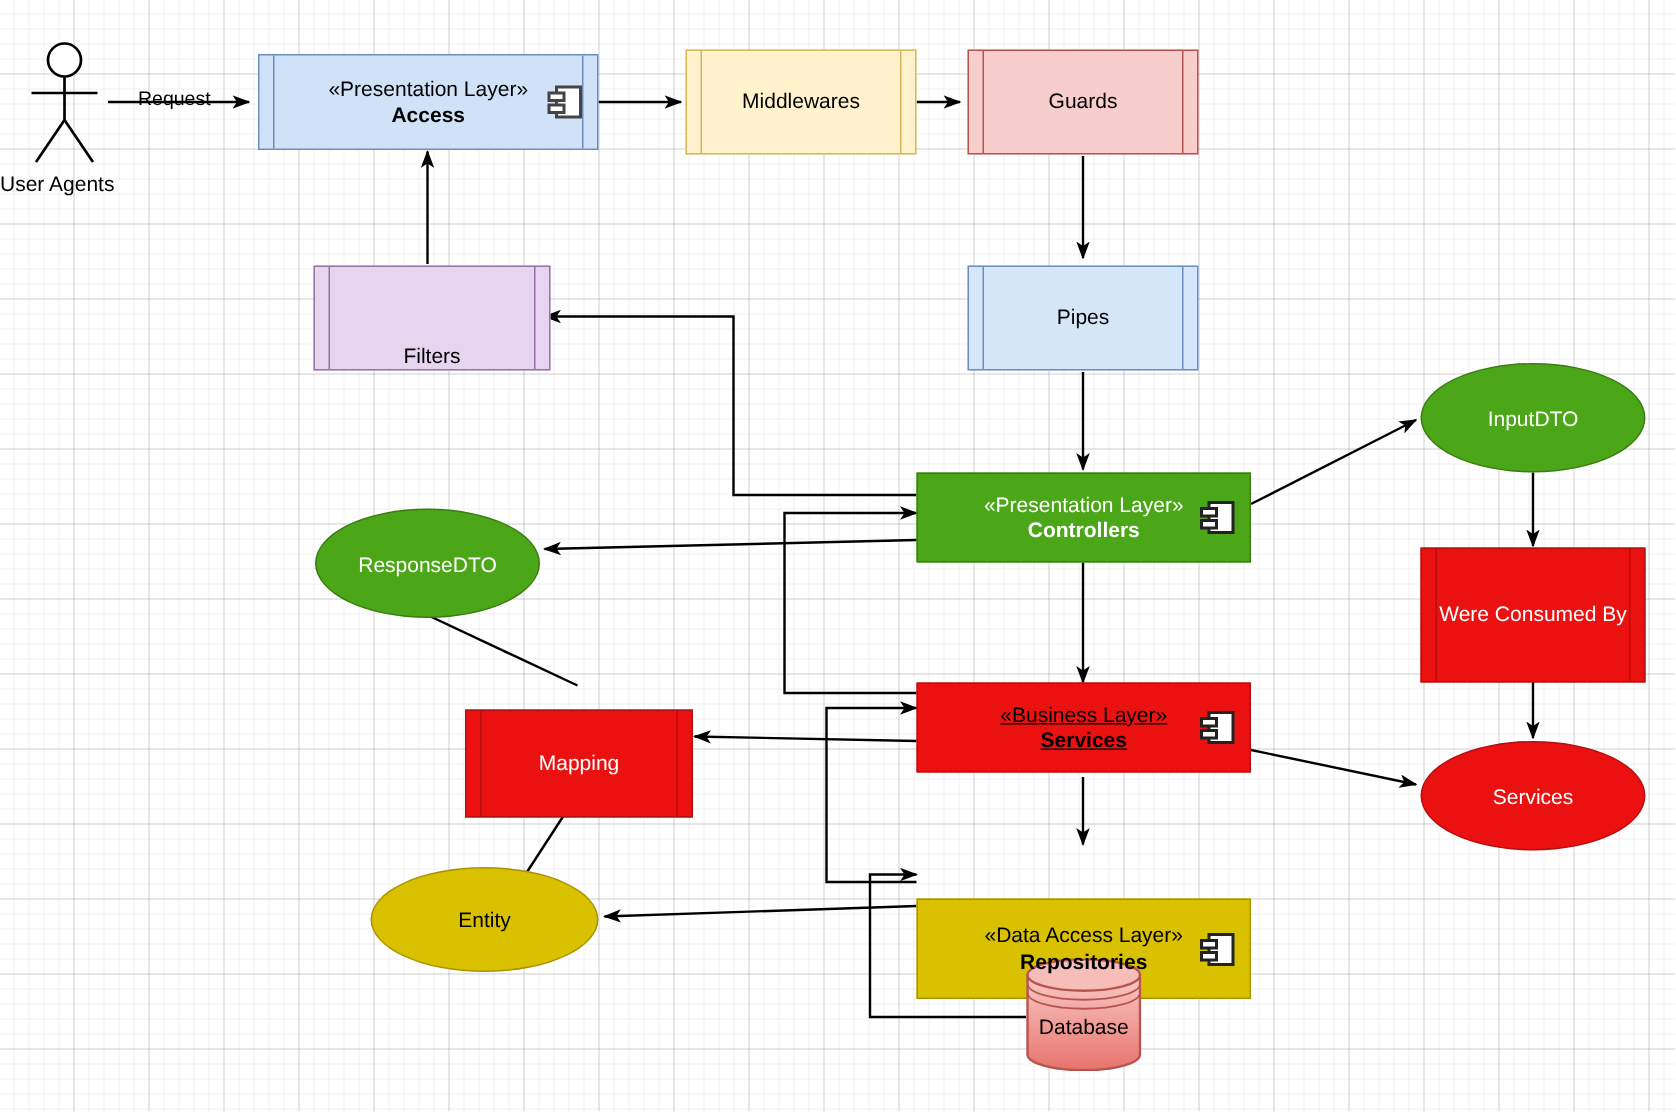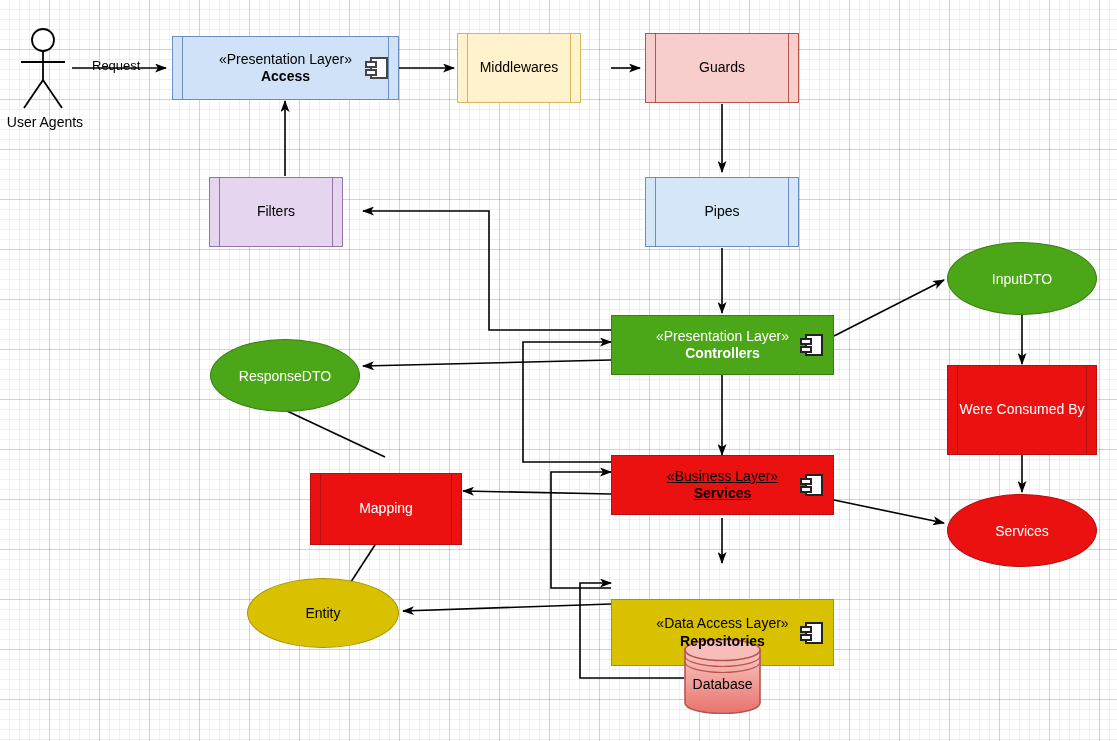--- a/index.html
+++ b/index.html
@@ -45,21 +45,21 @@
 
   
   .ell{
     position:absolute;border-radius:50%;
     display:flex;align-items:center;justify-content:center;
     text-align:center;box-sizing:border-box;
   }
 
   
   .actor{position:absolute;}
-  .actor-label{position:absolute;text-align:center;white-space:nowrap;}
+  .actor-label{position:absolute;text-align:left;white-space:nowrap;}
 
   
   .cyl{position:absolute;}
 
   .edge-label{
     position:absolute;background:transparent;
     white-space:nowrap;color:#000;
   }
 
   .t14{font-size:14px;}
@@ -142,21 +142,21 @@
       <span class="stereo">«Presentation Layer»</span>
       <span class="nm">Access</span>
     </span>
     <svg class="cicon" width="26" height="26" viewBox="0 0 26 26" xmlns="http://www.w3.org/2000/svg">
       <rect x="7" y="3" width="16" height="20" fill="#fff" stroke="#444" stroke-width="2"></rect>
       <rect x="2" y="7" width="10" height="5" fill="#fff" stroke="#444" stroke-width="2"></rect>
       <rect x="2" y="15" width="10" height="5" fill="#fff" stroke="#444" stroke-width="2"></rect>
     </svg>
   </div>
 
-  <div class="comp t14" style="left:457px;top:33px;width:124px;height:70px;background:#fff2cc;border:1px solid #d6b656;color:#d6b656;">
+  <div class="comp t14" style="left:457px;top:33px;width:154px;height:70px;background:#fff2cc;border:1px solid #d6b656;color:#d6b656;">
     <span class="bar l"></span>
     <span class="bar r"></span>
     <span class="txt" style="color:#000;">
       <span class="nm" style="font-weight:400;">Middlewares</span>
     </span>
   </div>
 
   <div class="comp t14" style="left:645px;top:177px;width:154px;height:70px;background:#d4e6f8;border:1px solid #6c8ebf;color:#6c8ebf;">
     <span class="bar l"></span>
     <span class="bar r"></span>
@@ -166,21 +166,21 @@
   </div>
 
   <div class="comp t14" style="left:645px;top:33px;width:154px;height:70px;background:#f8cecc;border:1px solid #b85450;color:#b85450;">
     <span class="bar l"></span>
     <span class="bar r"></span>
     <span class="txt" style="color:#000;">
       <span class="nm" style="font-weight:400;">Guards</span>
     </span>
   </div>
 
-  <div class="comp t14" style="left:209px;top:177px;width:134px;height:70px;background:#e6d5ef;border:1px solid #9673a6;color:#9673a6;">
+  <div class="comp t14" style="left:209px;top:177px;width:158px;height:70px;background:#e6d5ef;border:1px solid #9673a6;color:#9673a6;align-items:flex-end;">
     <span class="bar l"></span>
     <span class="bar r"></span>
     <span class="txt" style="color:#000;">
       <span class="nm" style="font-weight:400;">Filters</span>
     </span>
   </div>
 
   <div class="comp t14" style="left:611px;top:315px;width:223px;height:60px;background:#4ca718;border:1px solid #3a7d12;color:#3a7d12;">
     <span class="txt" style="color:#fff;">
       <span class="stereo">«Presentation Layer»</span>

